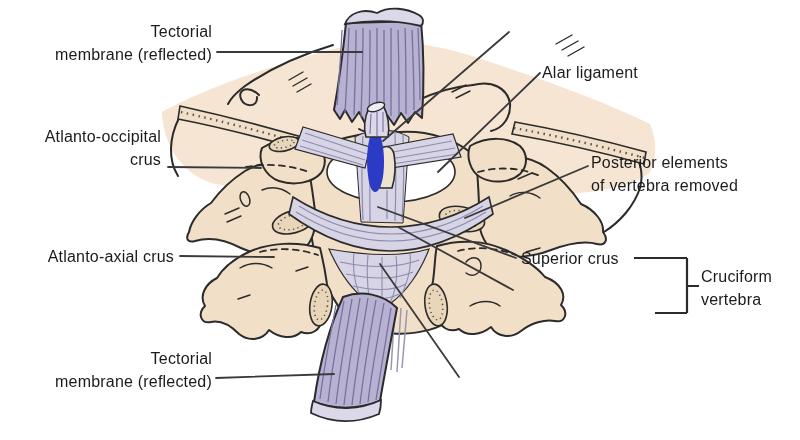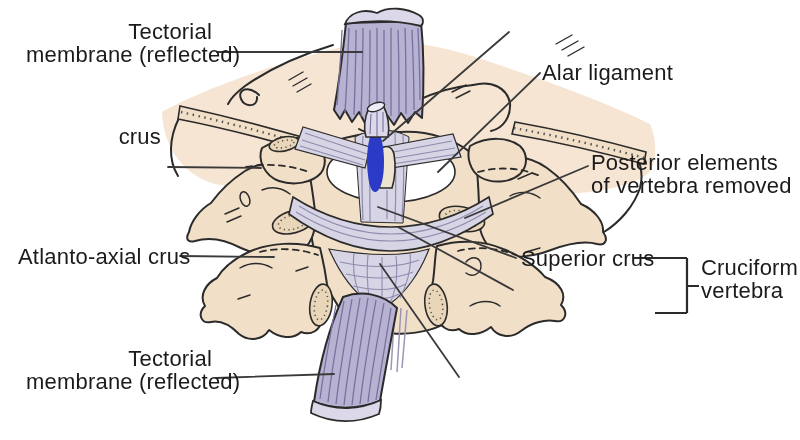--- a/index.html
+++ b/index.html
@@ -5,21 +5,21 @@
   :root{
     --membrane:#b7b1d2; --membrane-light:#dcd8ea; --membrane-stripe:#77719e;
     --fiber-fill:#d7d4e5; --fiber-stroke:#8e8bad; --blue:#2c3bc5;
     --bone:#f2dfc8; --bone-shade:#e9d5b8; --wash:#f7e5d3;
     --ink:#2b2b2b; --text:#1b1b1b; --leader:#3a3a3a;
   }
   html,body{margin:0;padding:0;background:#ffffff;}
   #stage{position:relative;width:800px;height:440px;background:#ffffff;overflow:hidden;
          font-family:"Liberation Sans","DejaVu Sans",sans-serif;}
   #art{position:absolute;left:0;top:0;}
-  .lbl{position:absolute;color:var(--text);font-size:22px;line-height:23px;
+  .lbl{position:absolute;color:var(--text);font-size:16px;line-height:23px;
        letter-spacing:.2px;white-space:nowrap;}
   .lbl.r{text-align:right;}
   .lbl span{display:block;}
 </style>
 </head>
 <body>
 
 <div id="stage">
 
   <svg id="art" width="800" height="440" viewBox="0 0 800 440">
@@ -192,20 +192,21 @@
       <path d="M634,258 L687,258 M687,258 L687,313 M655,313 L687,313 M687,286 L699,286"></path>
     </g>
   </svg>
 
   <div class="lbl r" style="left:26px;top:20px;width:186px">
     <span>Tectorial</span>
     <span>membrane (reflected)</span>
   </div>
 
   <div class="lbl r" style="left:18px;top:125px;width:143px">
+    <span>Atlanto-occipital</span>
     <span>crus</span>
   </div>
 
   <div class="lbl r" style="left:18px;top:245px;width:156px">
     <span>Atlanto-axial crus</span>
   </div>
 
   <div class="lbl r" style="left:26px;top:347px;width:186px">
     <span>Tectorial</span>
     <span>membrane (reflected)</span>
@@ -219,19 +220,19 @@
   <div class="lbl" style="left:591px;top:151px">
     <span>Posterior elements</span>
     <span>of vertebra removed</span>
   </div>
 
   <div class="lbl" style="left:521px;top:247px">
     <span>Superior crus</span>
   </div>
 
 
-  <div class="lbl" style="left:701px;top:256px">
+  <div class="lbl" style="left:701px;top:265px">
     <span>Cruciform</span>
     <span>vertebra</span>
   </div>
 
 
 </div>
 
 </body></html>

